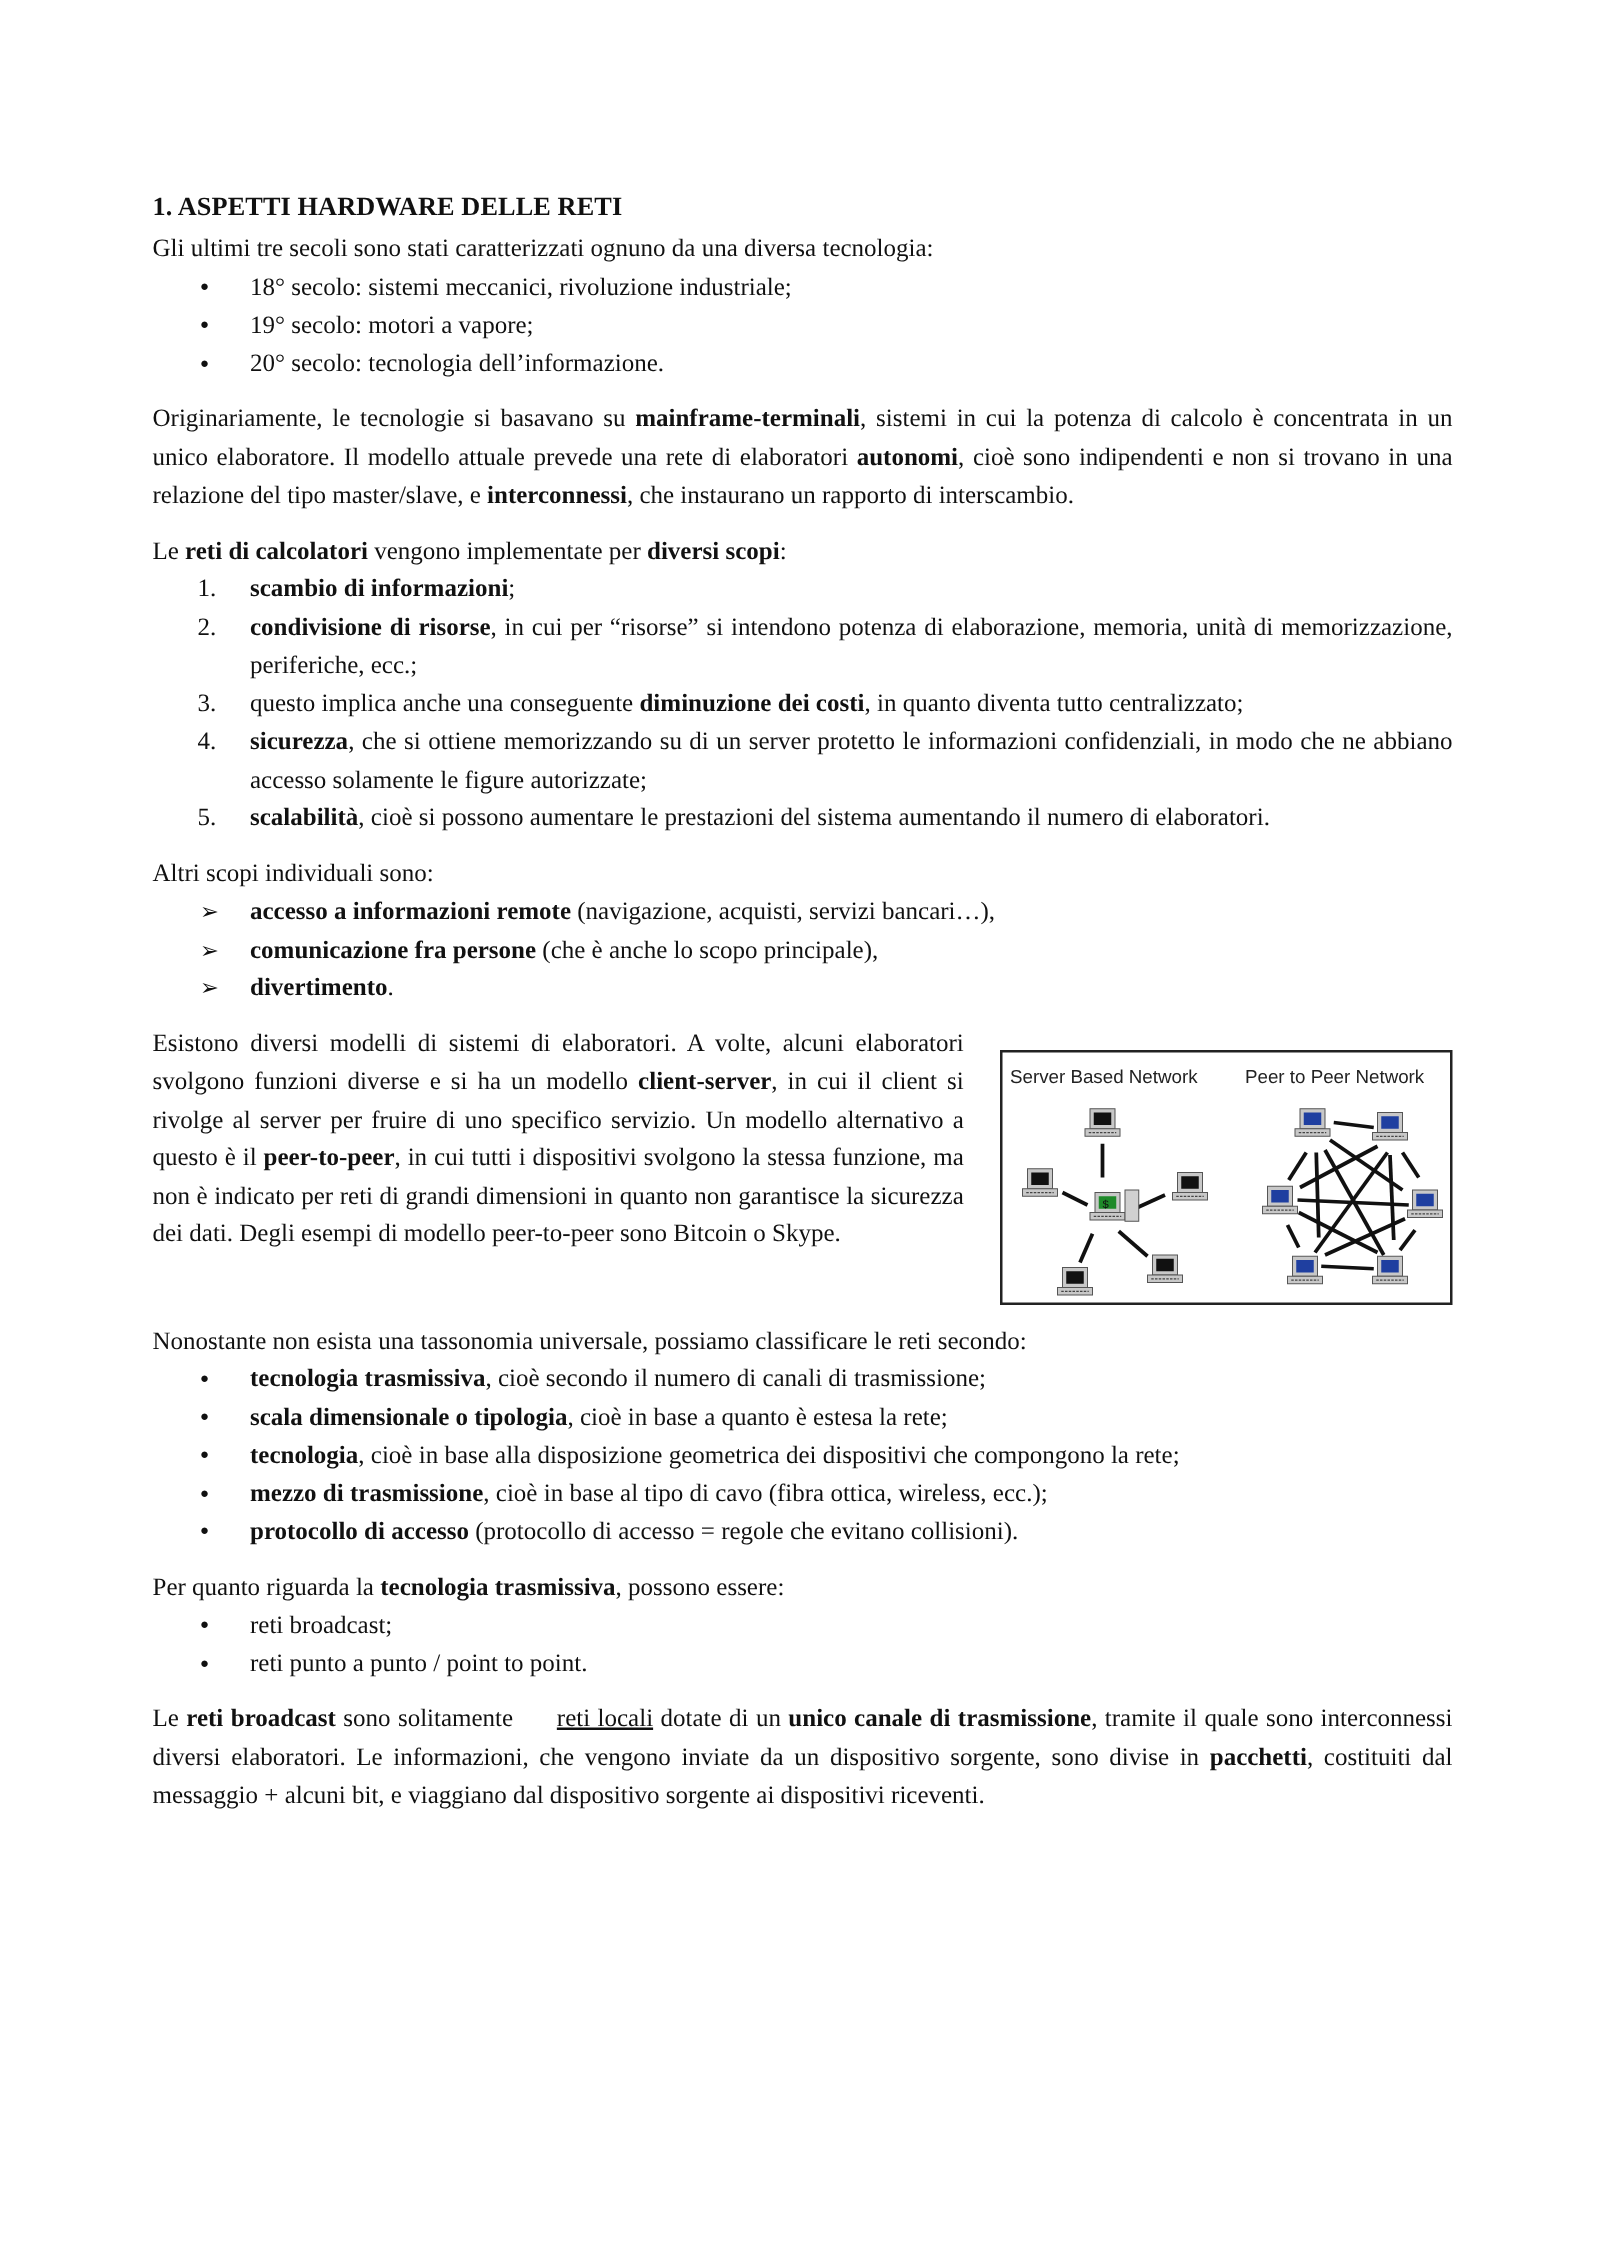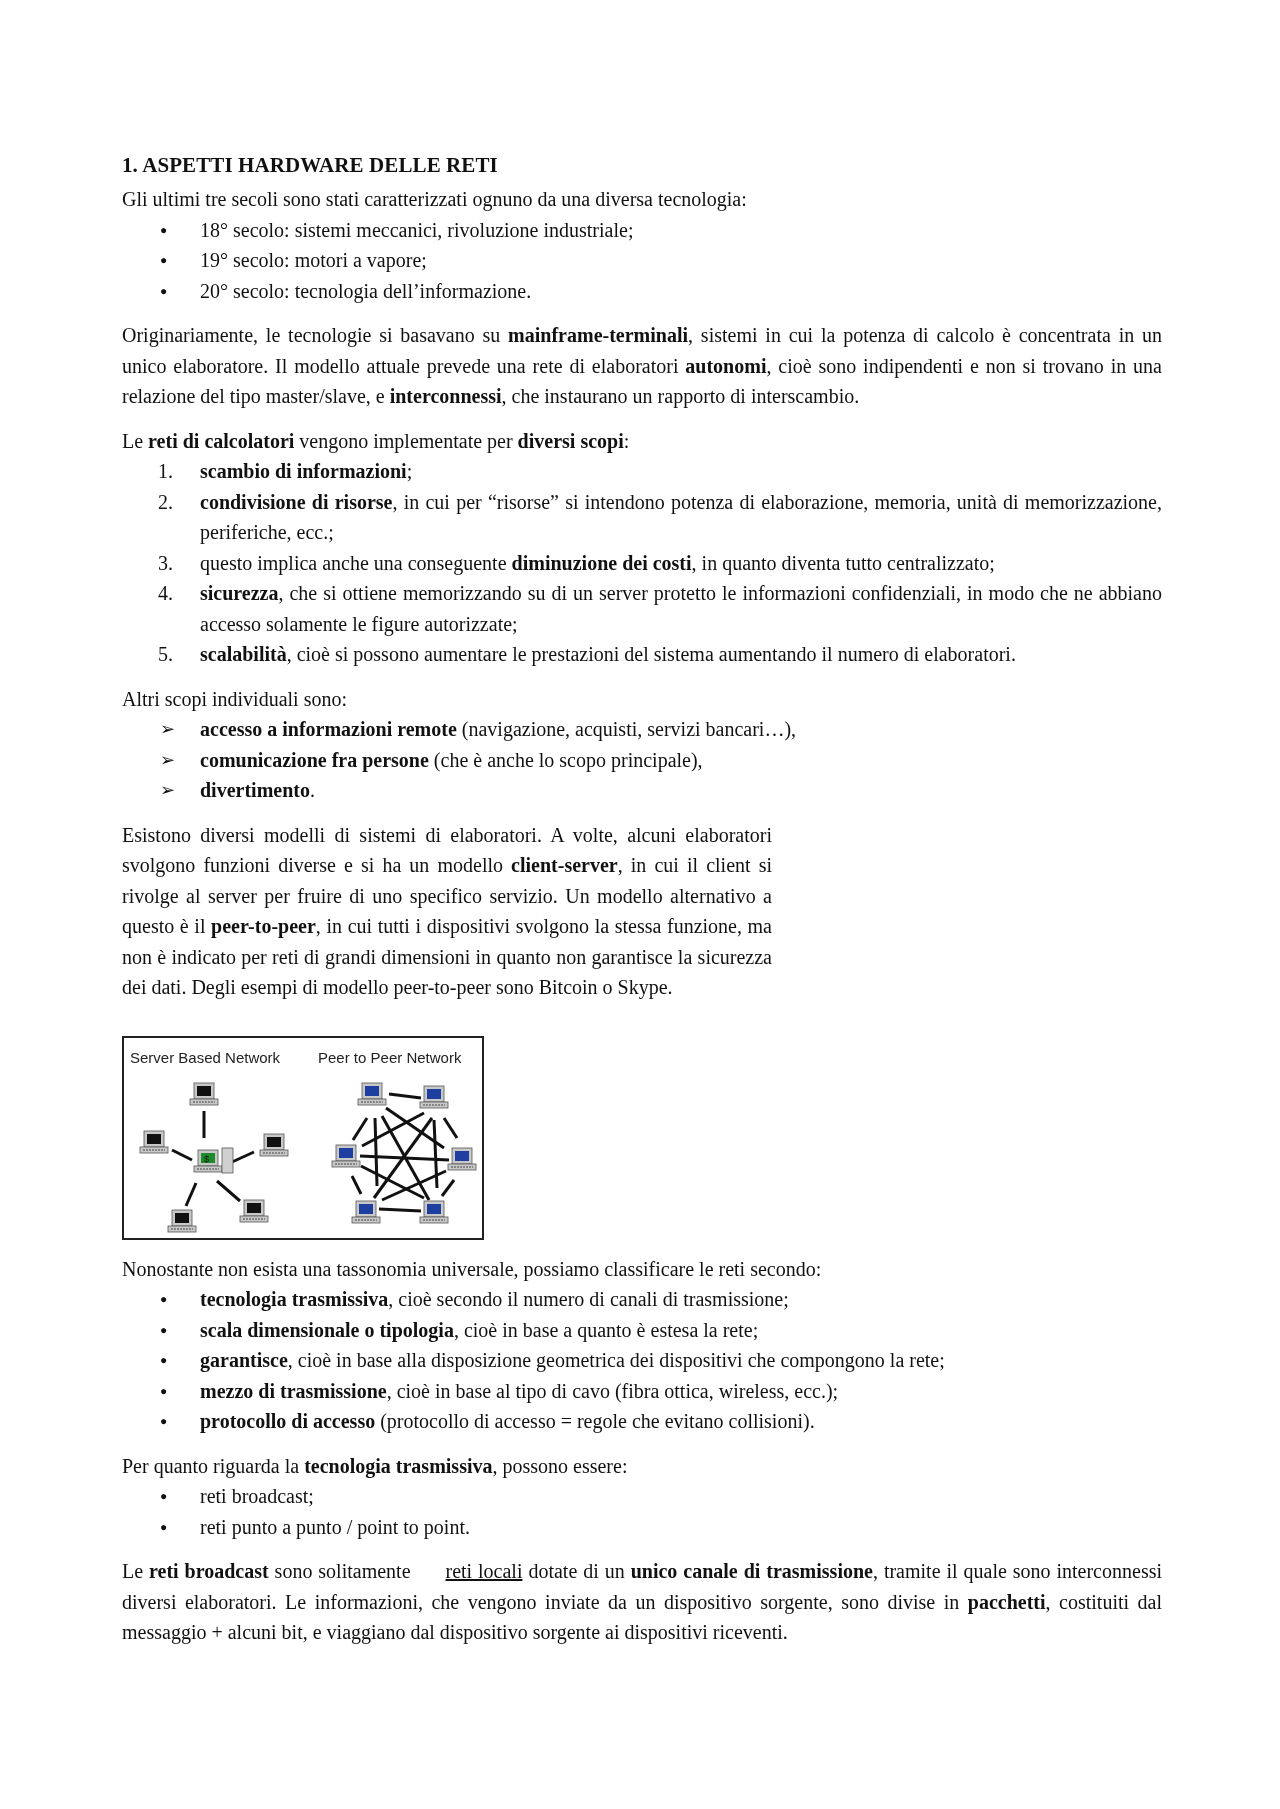--- a/index.html
+++ b/index.html
@@ -10,23 +10,23 @@
   p { margin: 0; text-align: justify; }
   .para { margin-top: 14px; }
   ul, ol { margin: 0; padding: 0; list-style: none; }
   .li { position: relative; padding-left: 78px; text-align: justify; }
   .li .marker { position: absolute; left: 38px; top: 0; width: 30px; }
   .bullet .marker::before { content: "\25CF"; font-size: 12px; position: relative; top: -3px; }
   .num .marker { left: 36px; }
   .arrow .marker { left: 38px; font-size: 18px; }
   b { font-weight: bold; }
   u { text-decoration: underline; margin-left: 29px; }
-  .fig-wrap { display: flex; gap: 29px; margin-top: 14px; flex-direction: column; }
+  .fig-wrap { display: flex; gap: 29px; margin-top: 14px; }
   .fig-text { width: 650px; }
-  .figure { width: 358px; height: 200px; border: 2px solid #222; position: relative; flex: none; margin-top: 4px; background: #fff; }
+  .figure { width: 358px; height: 200px; border: 2px solid #222; position: relative; flex: none; margin-top: 20px; background: #fff; }
   .figure svg { position: absolute; left: 0; top: 0; }
   .fig-label { position: absolute; top: 5px; font-family: "Liberation Sans", "DejaVu Sans", sans-serif; font-size: 15px; color: #222; }
 </style>
 </head>
 <body>
 
 <div class="page">
 
   <h1>1. ASPETTI HARDWARE DELLE RETI</h1>
 
@@ -155,21 +155,21 @@
           </g>
       </svg>
     </div>
   </div>
 
   <section class="para">
     <p>Nonostante non esista una tassonomia universale, possiamo classificare le reti secondo:</p>
     <ul>
       <li class="li bullet"><span class="marker"></span><b>tecnologia trasmissiva</b><span>, cioè secondo il numero di canali di trasmissione;</span></li>
       <li class="li bullet"><span class="marker"></span><b>scala dimensionale o tipologia</b><span>, cioè in base a quanto è estesa la rete;</span></li>
-      <li class="li bullet"><span class="marker"></span><b>garantisce</b><span>, cioè in base alla disposizione geometrica dei dispositivi che compongono la rete;</span></li>
+      <li class="li bullet"><span class="marker"></span><b>tecnologia</b><span>, cioè in base alla disposizione geometrica dei dispositivi che compongono la rete;</span></li>
       <li class="li bullet"><span class="marker"></span><b>mezzo di trasmissione</b><span>, cioè in base al tipo di cavo (fibra ottica, wireless, ecc.);</span></li>
       <li class="li bullet"><span class="marker"></span><b>protocollo di accesso</b><span> (protocollo di accesso = regole che evitano collisioni).</span></li>
     </ul>
   </section>
 
   <section class="para">
     <p><span>Per quanto riguarda la </span><b>tecnologia trasmissiva</b><span>, possono essere:</span></p>
     <ul>
       <li class="li bullet"><span class="marker"></span><span>reti broadcast;</span></li>
       <li class="li bullet"><span class="marker"></span><span>reti punto a punto / point to point.</span></li>

